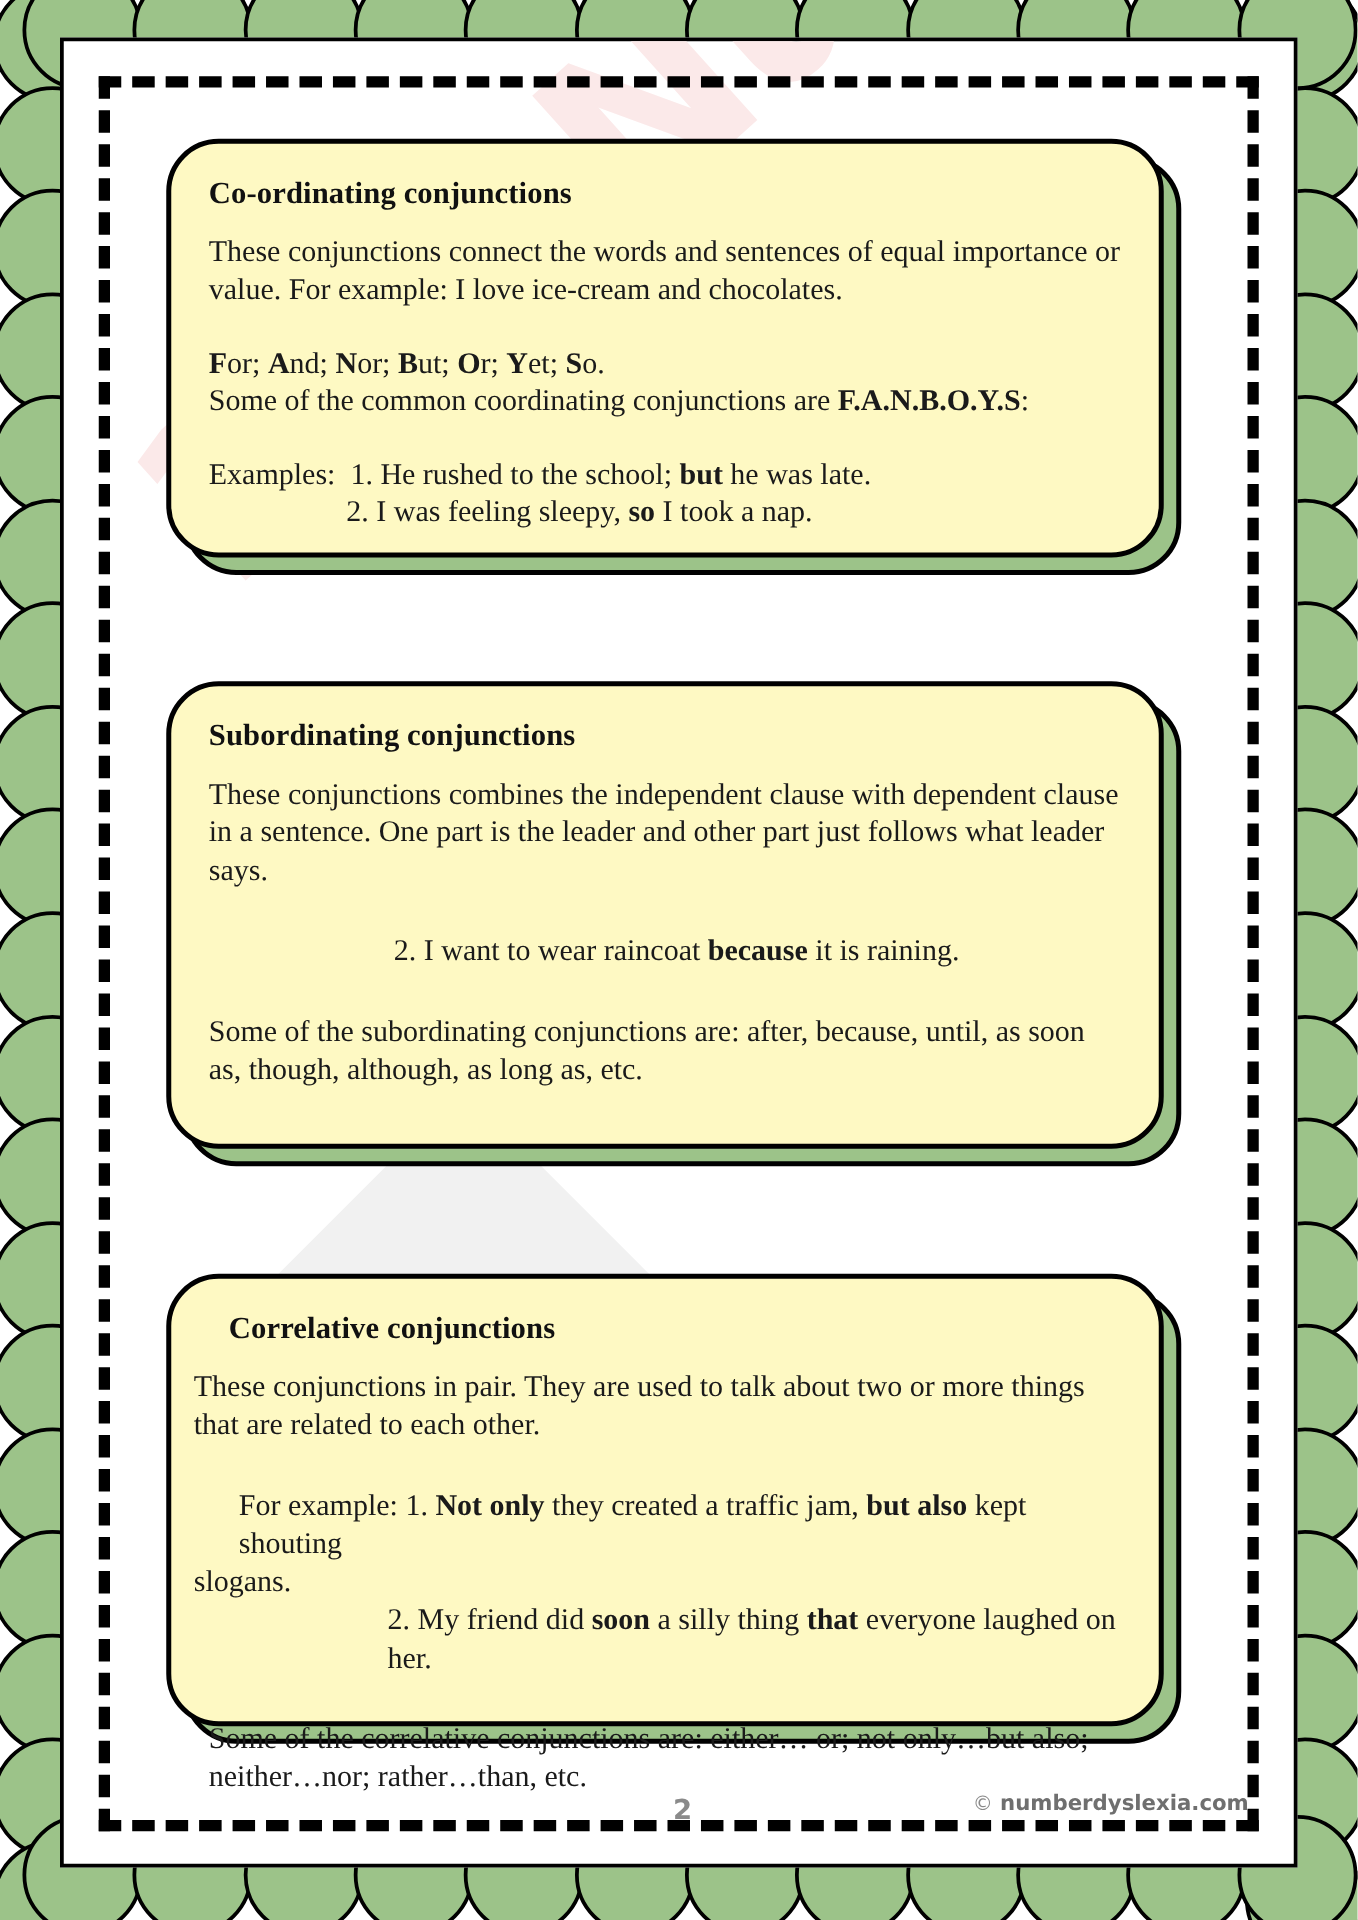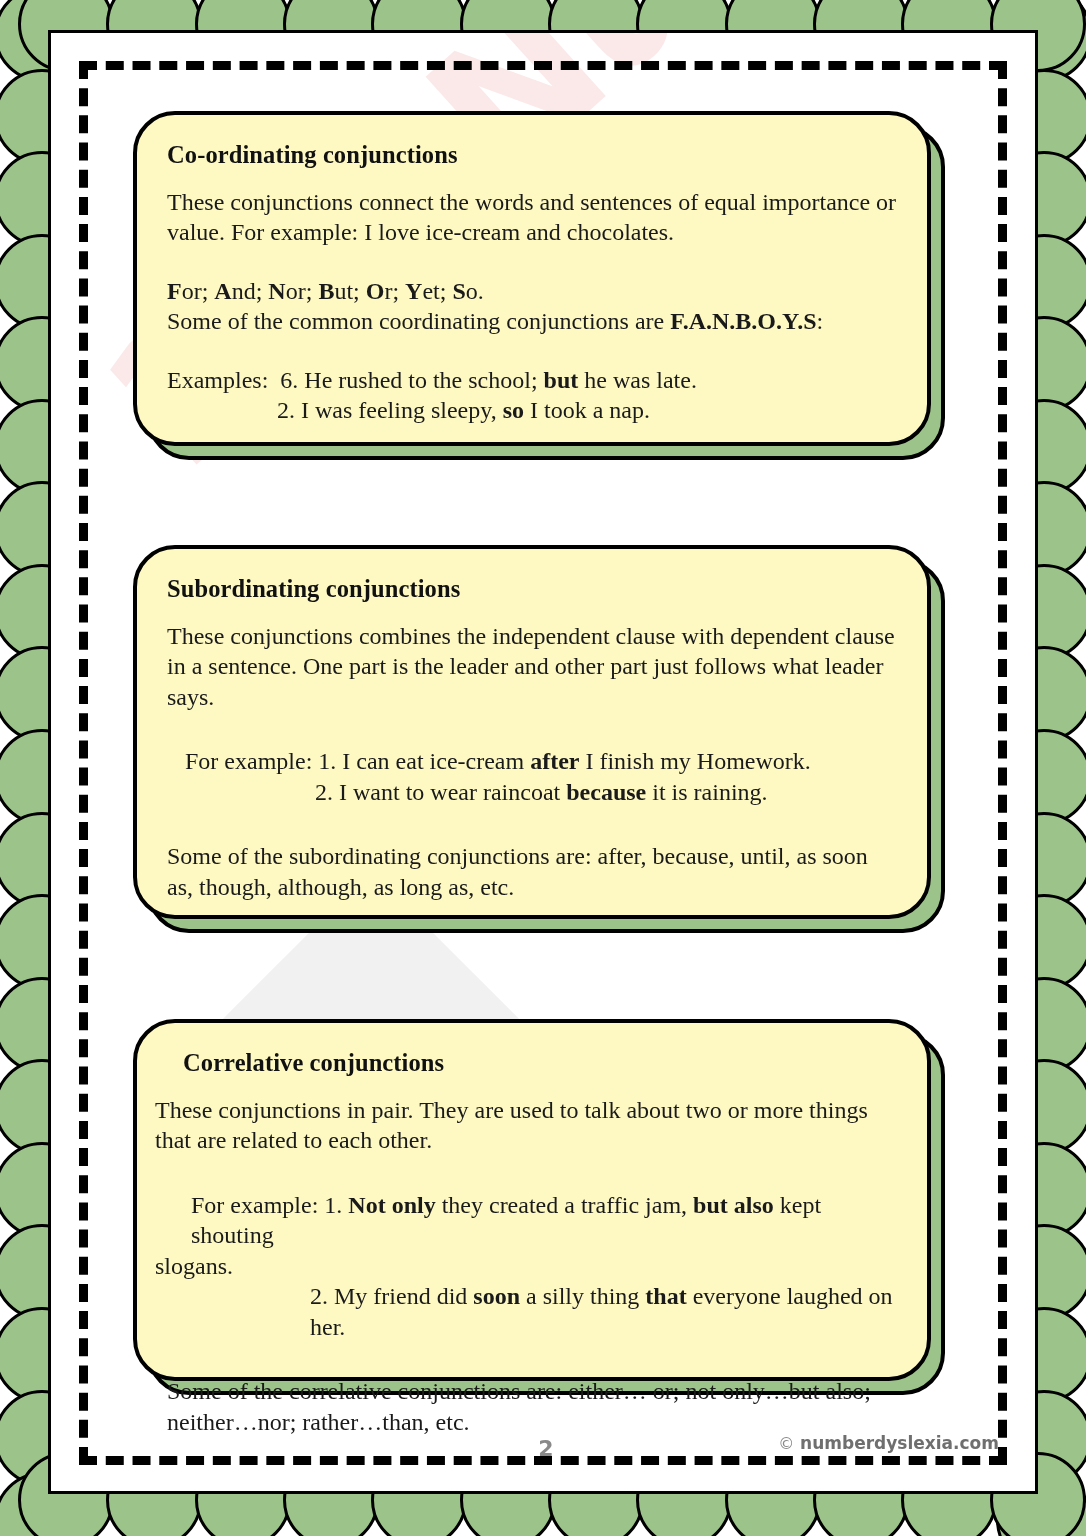--- a/index.html
+++ b/index.html
@@ -251,32 +251,31 @@
 
     <div class="card-wrap" style="left:82px;top:78px;width:798px;height:335px;">
       <div class="card-shadow"></div>
       <div class="card">
         <div class="card-title">Co-ordinating conjunctions</div>
         <p class="ptext">These conjunctions connect the words and sentences of equal importance or value. For example:  I love ice-cream and chocolates.</p>
         <div class="gap-sm"></div>
         <p class="ptext"><b>F</b><span>or; </span><b>A</b><span>nd; </span><b>N</b><span>or; </span><b>B</b><span>ut; </span><b>O</b><span>r; </span><b>Y</b><span>et; </span><b>S</b><span>o.</span></p>
         <p class="ptext"><span>Some of the common coordinating conjunctions are </span><b>F.A.N.B.O.Y.S</b><span>:</span></p>
         <div class="gap-sm"></div>
-        <p class="ptext"><span>Examples:</span>&nbsp;&nbsp;<span>6. He rushed to the school; </span><b>but</b><span> he was late.</span></p>
+        <p class="ptext"><span>Examples:</span>&nbsp;&nbsp;<span>1. He rushed to the school; </span><b>but</b><span> he was late.</span></p>
         <p class="ptext ex-line2"><span>2. I was feeling sleepy, </span><b>so</b><span> I took a nap.</span></p>
       </div>
     </div>
 
     <div class="card-wrap" style="left:82px;top:512px;width:798px;height:374px;">
       <div class="card-shadow"></div>
       <div class="card">
         <div class="card-title">Subordinating conjunctions</div>
         <p class="ptext">These conjunctions combines the independent clause with dependent clause in a sentence. One part is the leader and other part just follows what leader says.</p>
         <div class="gap-md"></div>
-        <p class="ptext indent-1"><span>For example:</span>&nbsp;<span>1. I can eat ice-cream </span><b>after</b><span> I finish my Homework.</span></p>
         <p class="ptext ex-line2b"><span>2. I want to wear raincoat </span><b>because</b><span> it is raining.</span></p>
         <div class="gap-md"></div>
         <p class="ptext">Some of the subordinating conjunctions are: after, because, until, as soon as, though, although, as long as, etc.</p>
       </div>
     </div>
 
     <div class="card-wrap" style="left:82px;top:986px;width:798px;height:362px;">
       <div class="card-shadow"></div>
       <div class="card" style="padding:26px 22px 20px 18px;">
         <div class="card-title indented">Correlative conjunctions</div>

